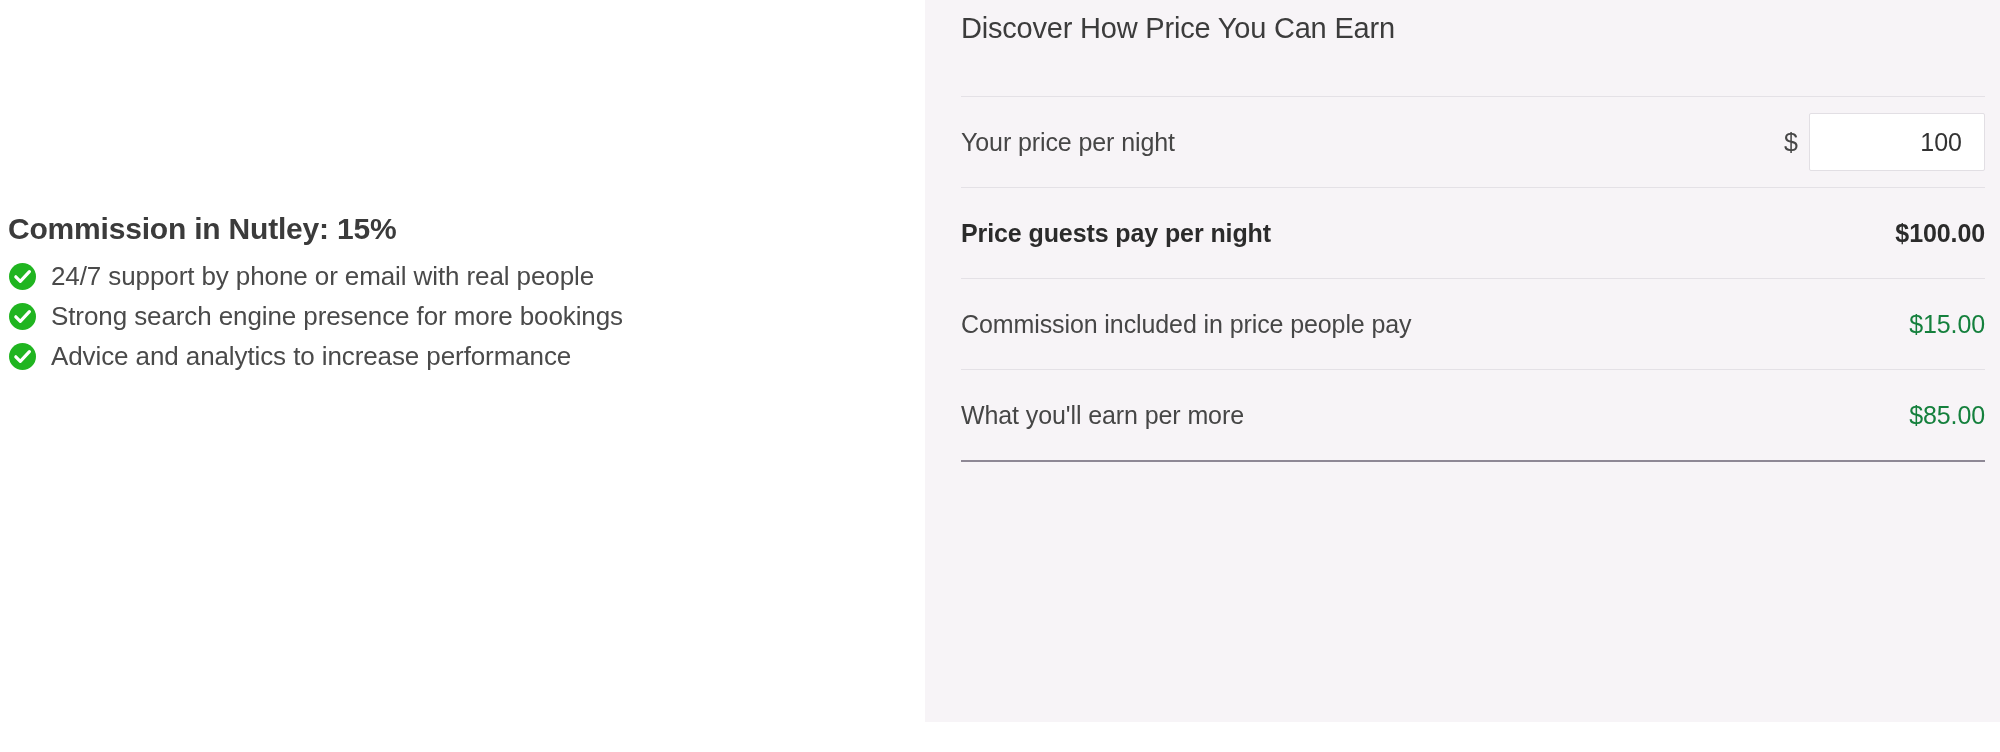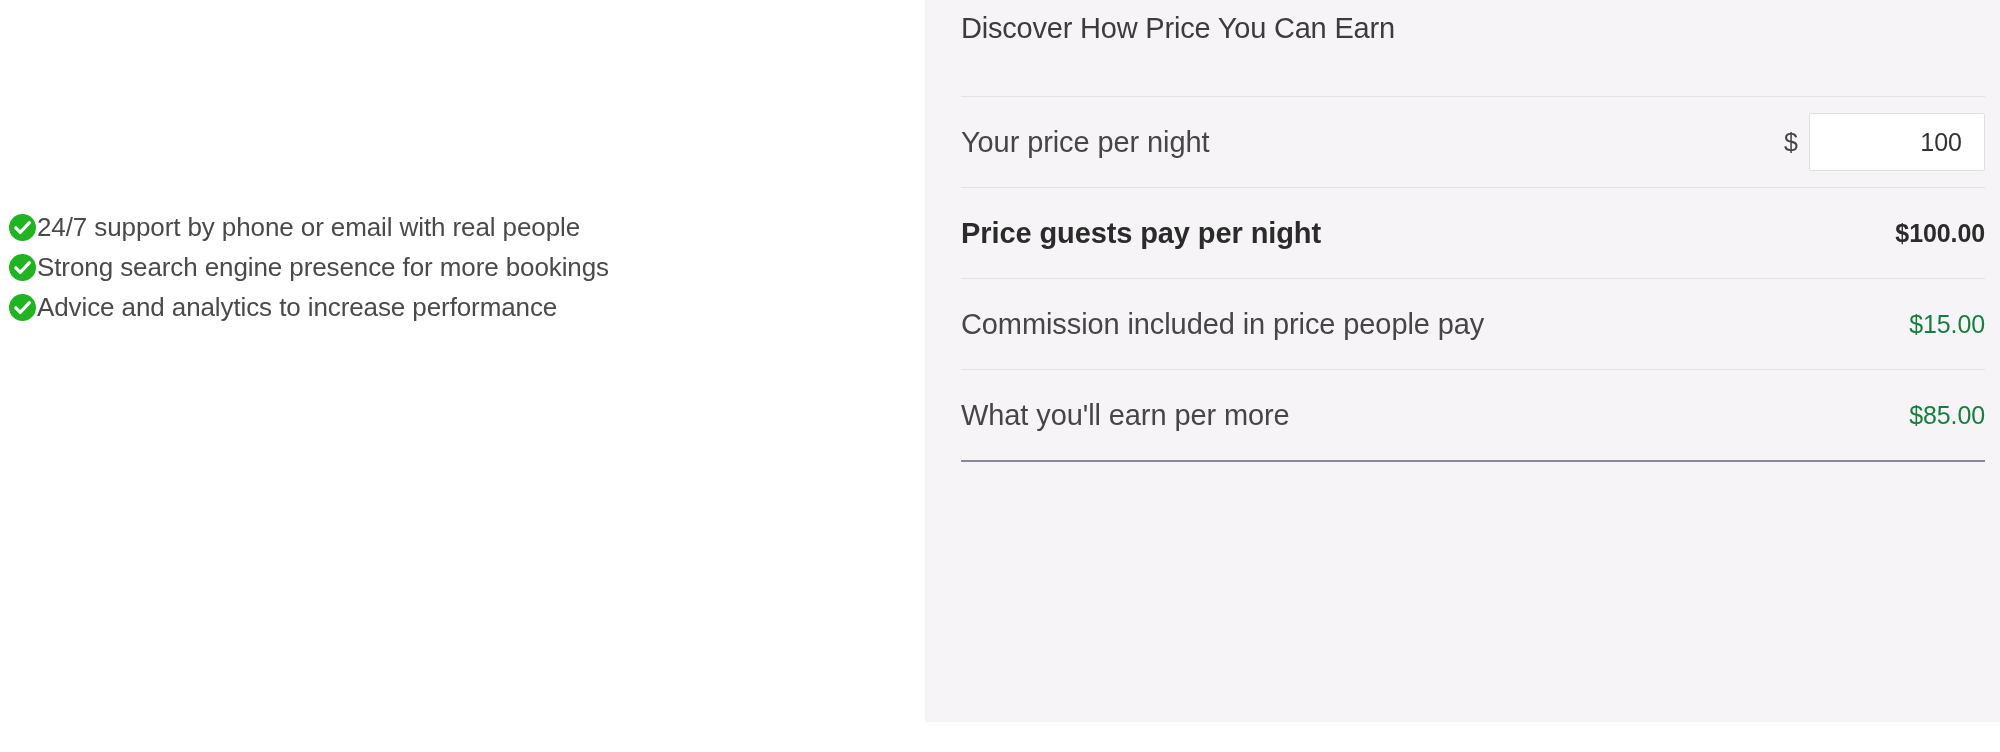--- a/index.html
+++ b/index.html
@@ -40,20 +40,21 @@
     font-size: 30px;
     font-weight: 700;
     color: #3b3b3b;
     letter-spacing: -0.2px;
     margin: 0 0 14px 0;
     line-height: 1.15;
   }
   .benefit-row {
     display: flex;
     align-items: center;
+    gap: 14px;
     margin-bottom: 9px;
   }
   .check-icon {
     flex: 0 0 auto;
     width: 29px;
     height: 29px;
     display: block;
   }
   .benefit-text {
     font-size: 26px;
@@ -98,21 +99,21 @@
   }
   .row {
     display: flex;
     align-items: center;
     justify-content: space-between;
     height: 90px;
     box-sizing: border-box;
   }
   .row.input-row { height: 90px; }
   .row-label {
-    font-size: 29px;
+    font-size: 25px;
     color: #464646;
     letter-spacing: -0.1px;
     display: flex;
     align-items: center;
     gap: 10px;
   }
   .row-value {
     font-size: 25px;
     color: #15803d;
     letter-spacing: -0.1px;
@@ -155,20 +156,21 @@
     vertical-align: middle;
   }
 </style>
 </head>
 <body>
 
 <div class="page">
 
   <div class="left-col">
     <div class="benefits-block">
+      <div class="benefits-heading">Commission in Nutley: 15%</div>
 
       <div class="benefit-row">
         <span class="check-icon">
           <svg width="29" height="29" viewBox="0 0 29 29" xmlns="http://www.w3.org/2000/svg">
             <circle cx="14.5" cy="14.5" r="13.5" fill="#20b520"></circle>
             <path d="M7.8 14.8 L12.3 19.3 L21.4 9.6" fill="none" stroke="#ffffff" stroke-width="3.2" stroke-linecap="round" stroke-linejoin="round"></path>
           </svg>
         </span>
         <span class="benefit-text">24/7 support by phone or email with real people</span>
       </div>

